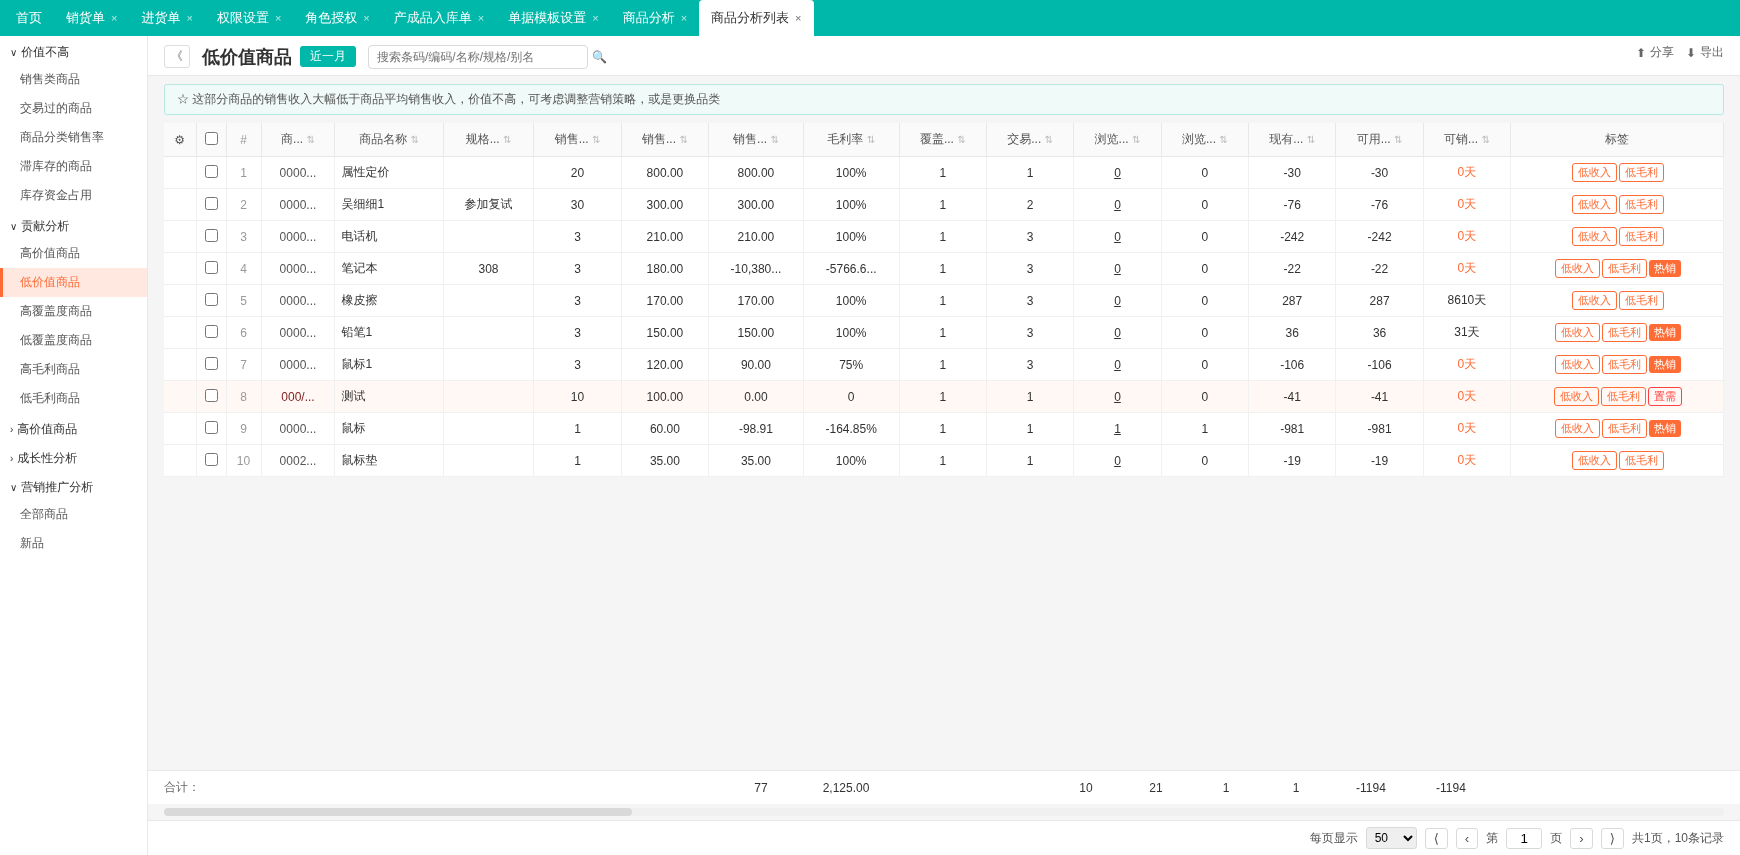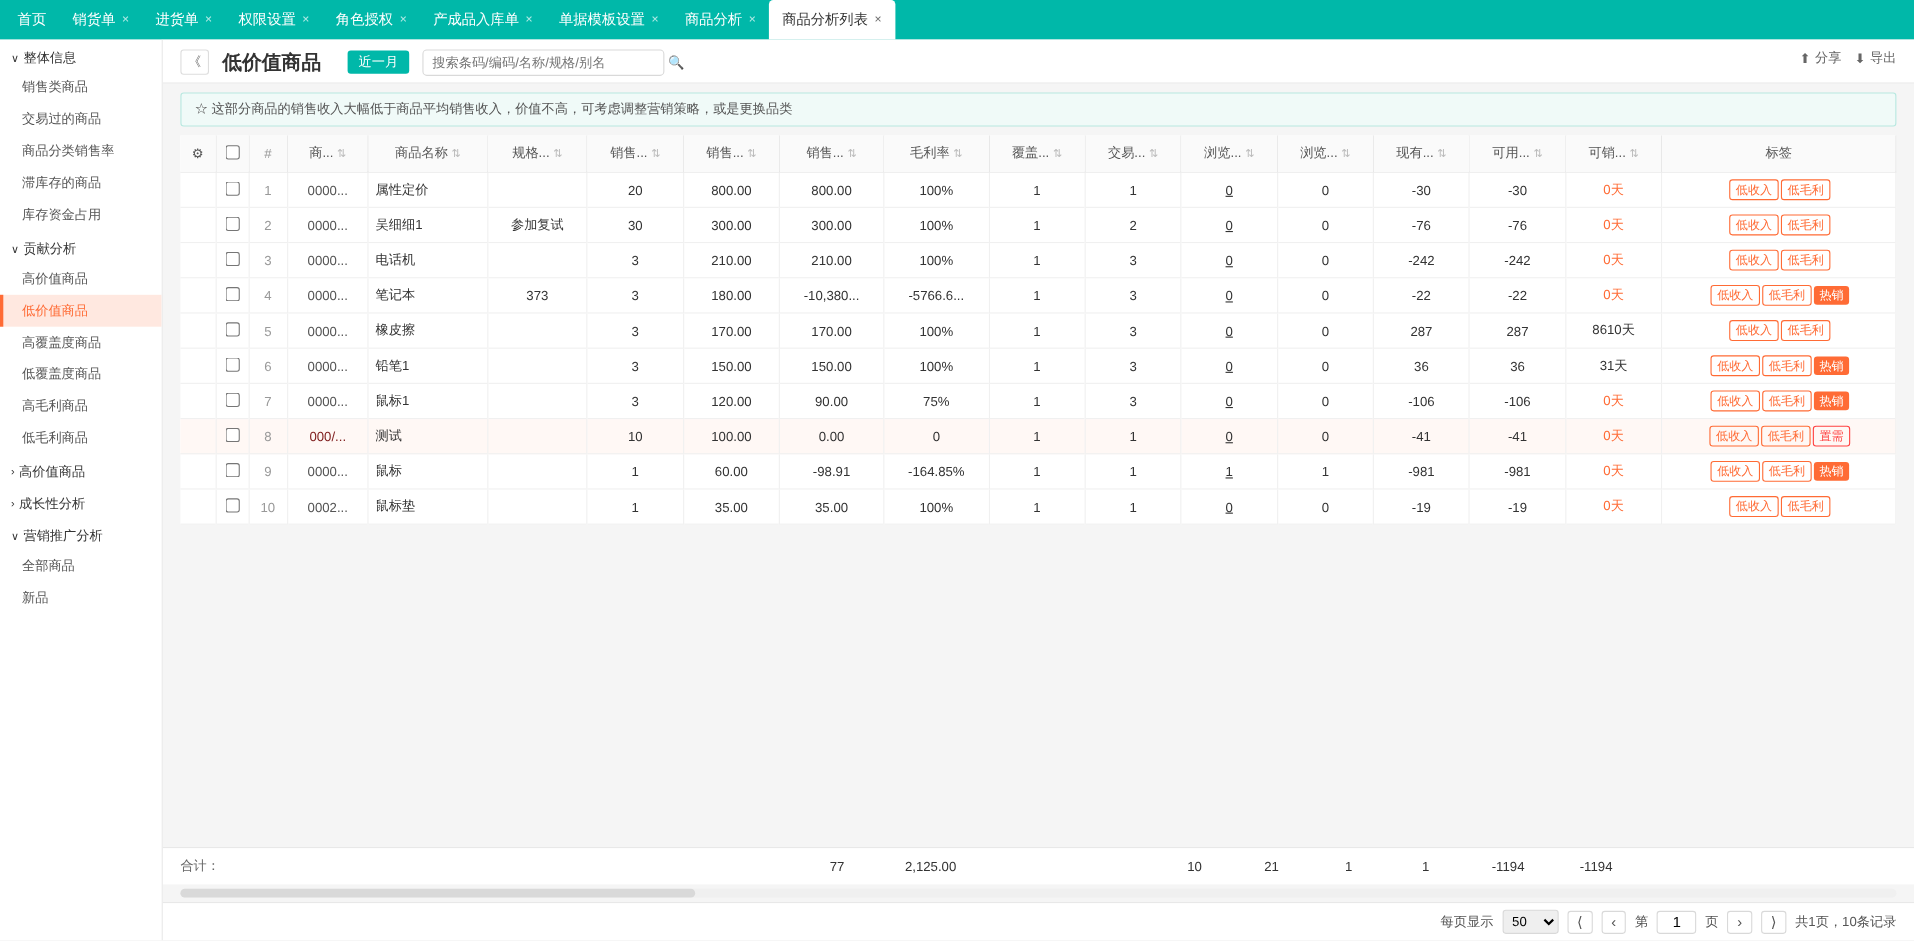--- a/index.html
+++ b/index.html
@@ -17,21 +17,21 @@
     
     .sidebar { width: 148px; background: #fff; border-right: 1px solid #e8e8e8; overflow-y: auto; flex-shrink: 0; }
     .sidebar-section-title { color: #333; font-size: 12px; padding: 8px 10px 4px; display: flex; align-items: center; cursor: pointer; }
     .sidebar-section-title .arrow { margin-right: 4px; font-size: 10px; }
     .sidebar-item { padding: 6px 10px 6px 20px; color: #555; cursor: pointer; font-size: 12px; }
     .sidebar-item.active { background: #ffe8e0; color: #ff6b35; border-left: 3px solid #ff6b35; padding-left: 17px; }
     
     
     .content { flex: 1; display: flex; flex-direction: column; overflow: hidden; background: #f5f5f5; }
     .page-title { font-size: 18px; font-weight: bold; color: #333; margin-right: 8px; }
-    .filter-btn { background: #00b8a9; color: #fff; padding: 2px 10px; border-radius: 3px; font-size: 12px; margin-right: 12px; cursor: pointer; margin-left: 16px; }
+    .filter-btn { background: #00b8a9; color: #fff; padding: 2px 10px; border-radius: 3px; font-size: 12px; margin-right: 12px; cursor: pointer; }
     .search-box { border: 1px solid #d9d9d9; border-radius: 4px; padding: 4px 8px; width: 220px; font-size: 12px; outline: none; }
     .header-actions { margin-left: auto; display: flex; align-items: center; gap: 12px; margin-bottom: 8px; }
     .header-action-btn { color: #666; font-size: 12px; cursor: pointer; display: flex; align-items: center; gap: 4px; }
     .collapse-btn { background: none; border: 1px solid #ddd; border-radius: 3px; padding: 2px 6px; cursor: pointer; color: #666; font-size: 12px; }
     
     
     .info-bar { background: #f0faf8; border: 1px solid #b7e8e0; margin: 8px 16px; padding: 6px 12px; border-radius: 3px; color: #555; font-size: 12px; flex-shrink: 0; }
     
     
     .table-container { flex: 1; overflow: auto; padding: 0 16px; }
@@ -77,21 +77,21 @@
   <div class="nav-item">单据模板设置 <span class="close-x">×</span></div>
   <div class="nav-item">商品分析 <span class="close-x">×</span></div>
   <div class="nav-item active">商品分析列表 <span class="close-x">×</span></div>
 </div>
 
 <div class="main-layout">
 
   <div class="sidebar">
     <div class="sidebar-section-title">
       <span class="arrow">∨</span>
-      <span>整体信息</span>
+      <span>价值不高</span>
     </div>
     <div class="sidebar-item">销售类商品</div>
     <div class="sidebar-item">交易过的商品</div>
     <div class="sidebar-item">商品分类销售率</div>
     <div class="sidebar-item">滞库存的商品</div>
     <div class="sidebar-item">库存资金占用</div>
 
     <div class="sidebar-section-title">
       <span class="arrow">∨</span>
       <span>贡献分析</span>
@@ -241,21 +241,21 @@
     <td><span class="tag tag-orange">低收入</span><span class="tag tag-orange">低毛利</span></td>
   </tr>
             <tr>
     <td></td>
     <td class="checkbox-col">
       <input type="checkbox" style="">
     </td>
     <td class="num-col" style="color:#999;">4</td>
     <td style="color:#555;">0000...</td>
     <td class="text-left">笔记本</td>
-    <td>373</td>
+    <td>308</td>
     <td>3</td>
     <td>180.00</td>
     <td>-10,380...</td>
     <td>-5766.6...</td>
     <td>1</td>
     <td>3</td>
     <td><span class="link-underline">0</span></td>
     <td>0</td>
     <td>-22</td>
     <td>-22</td>

